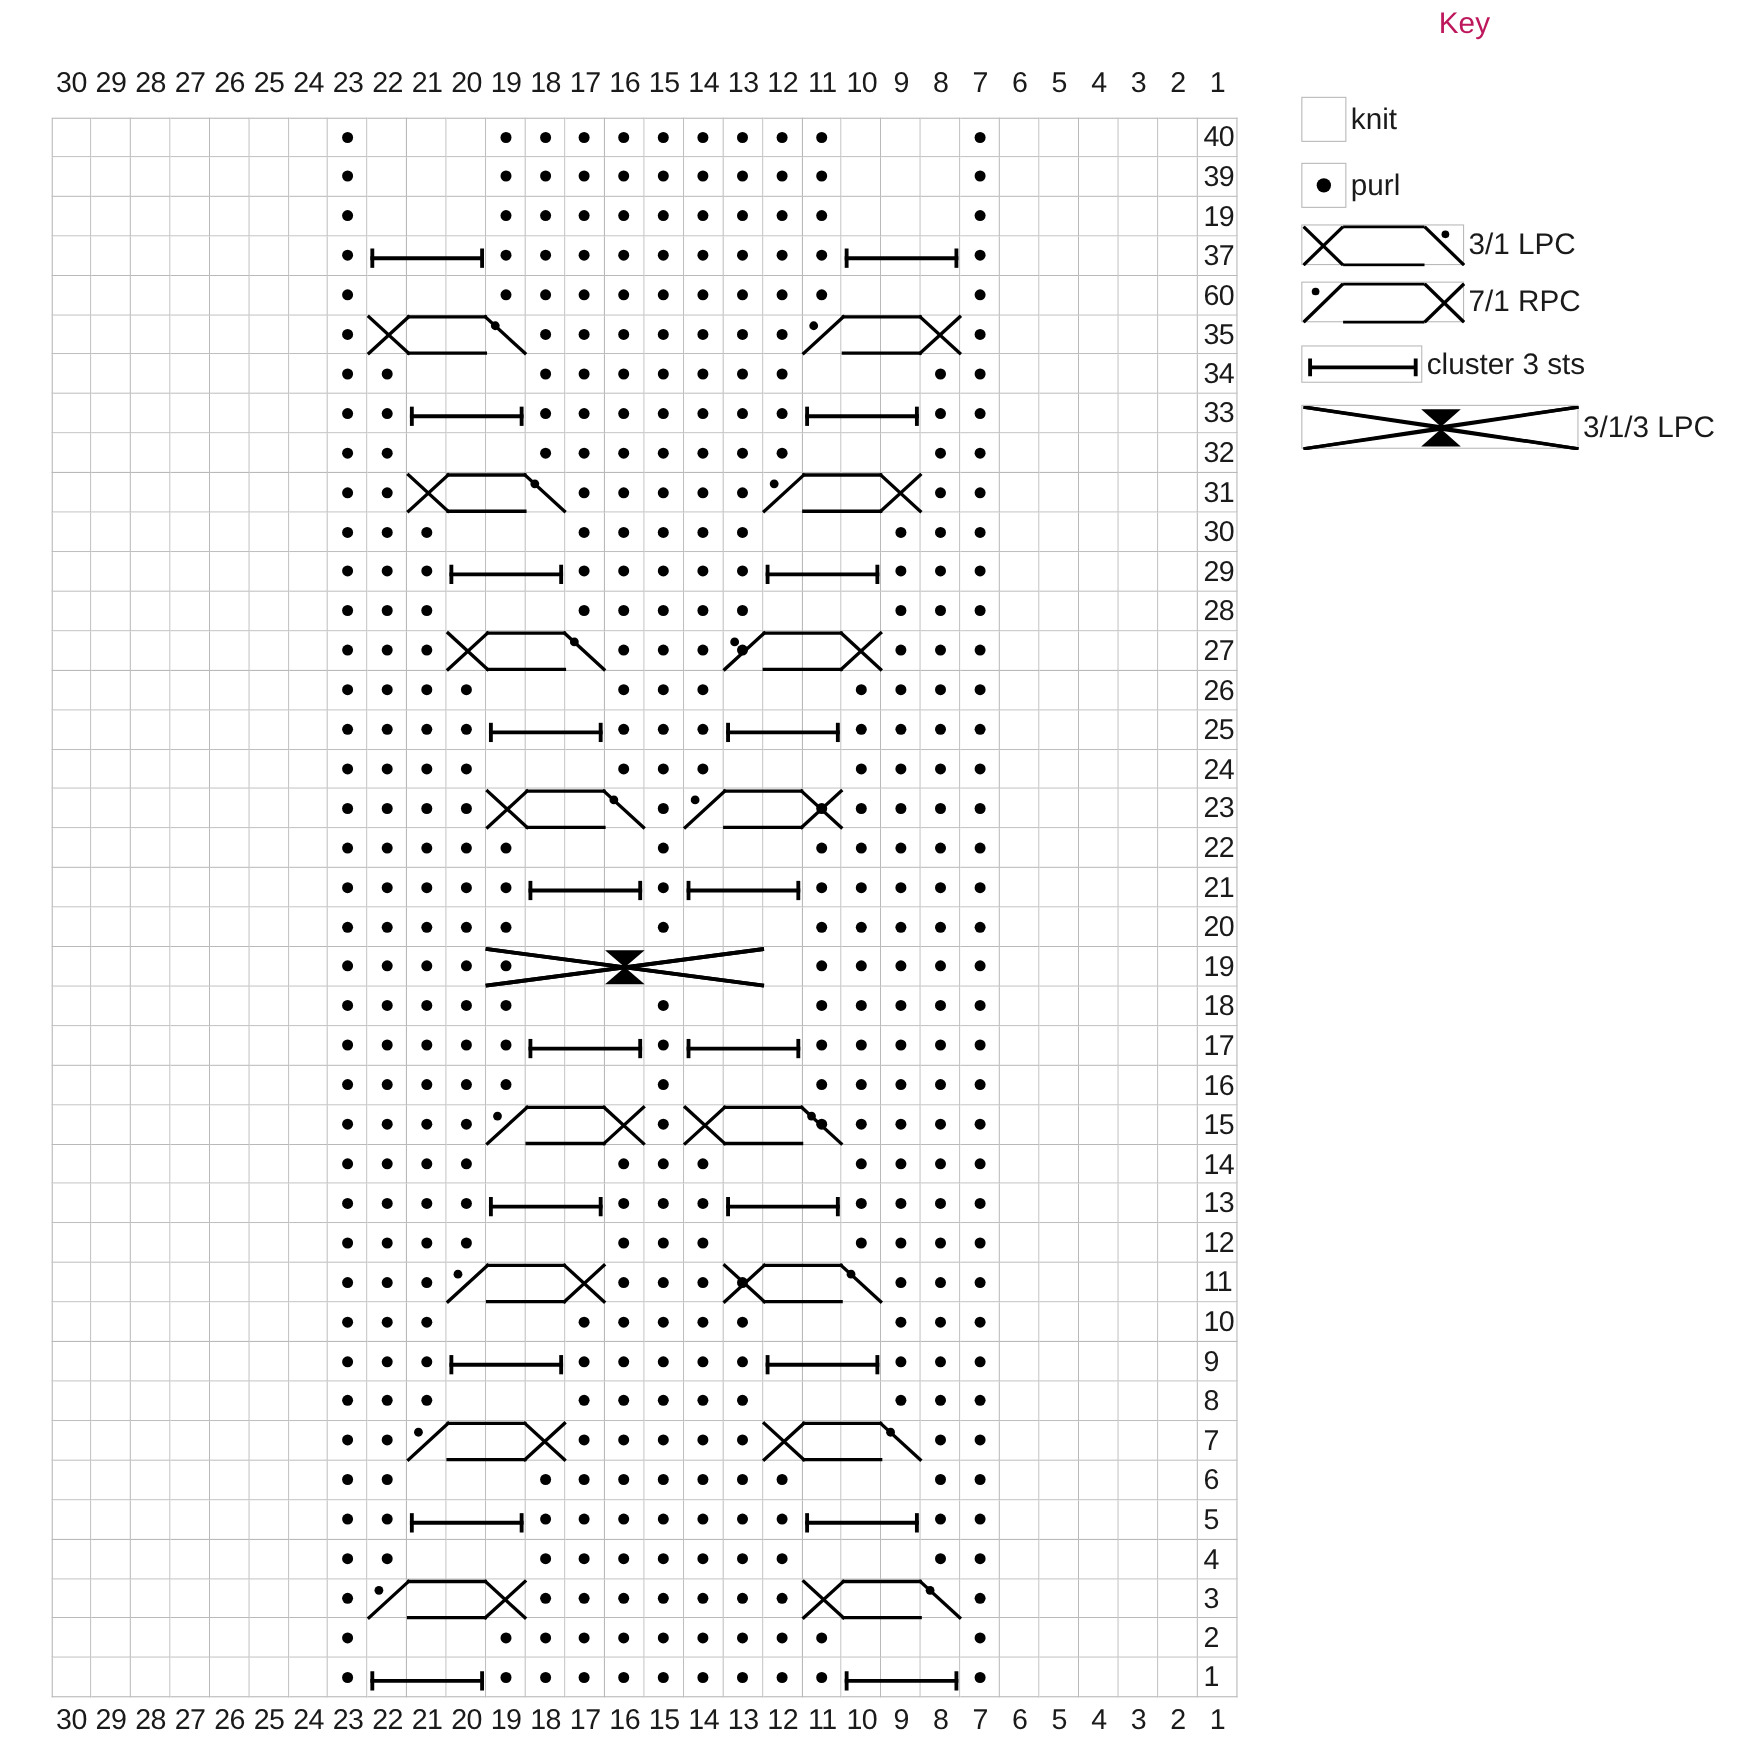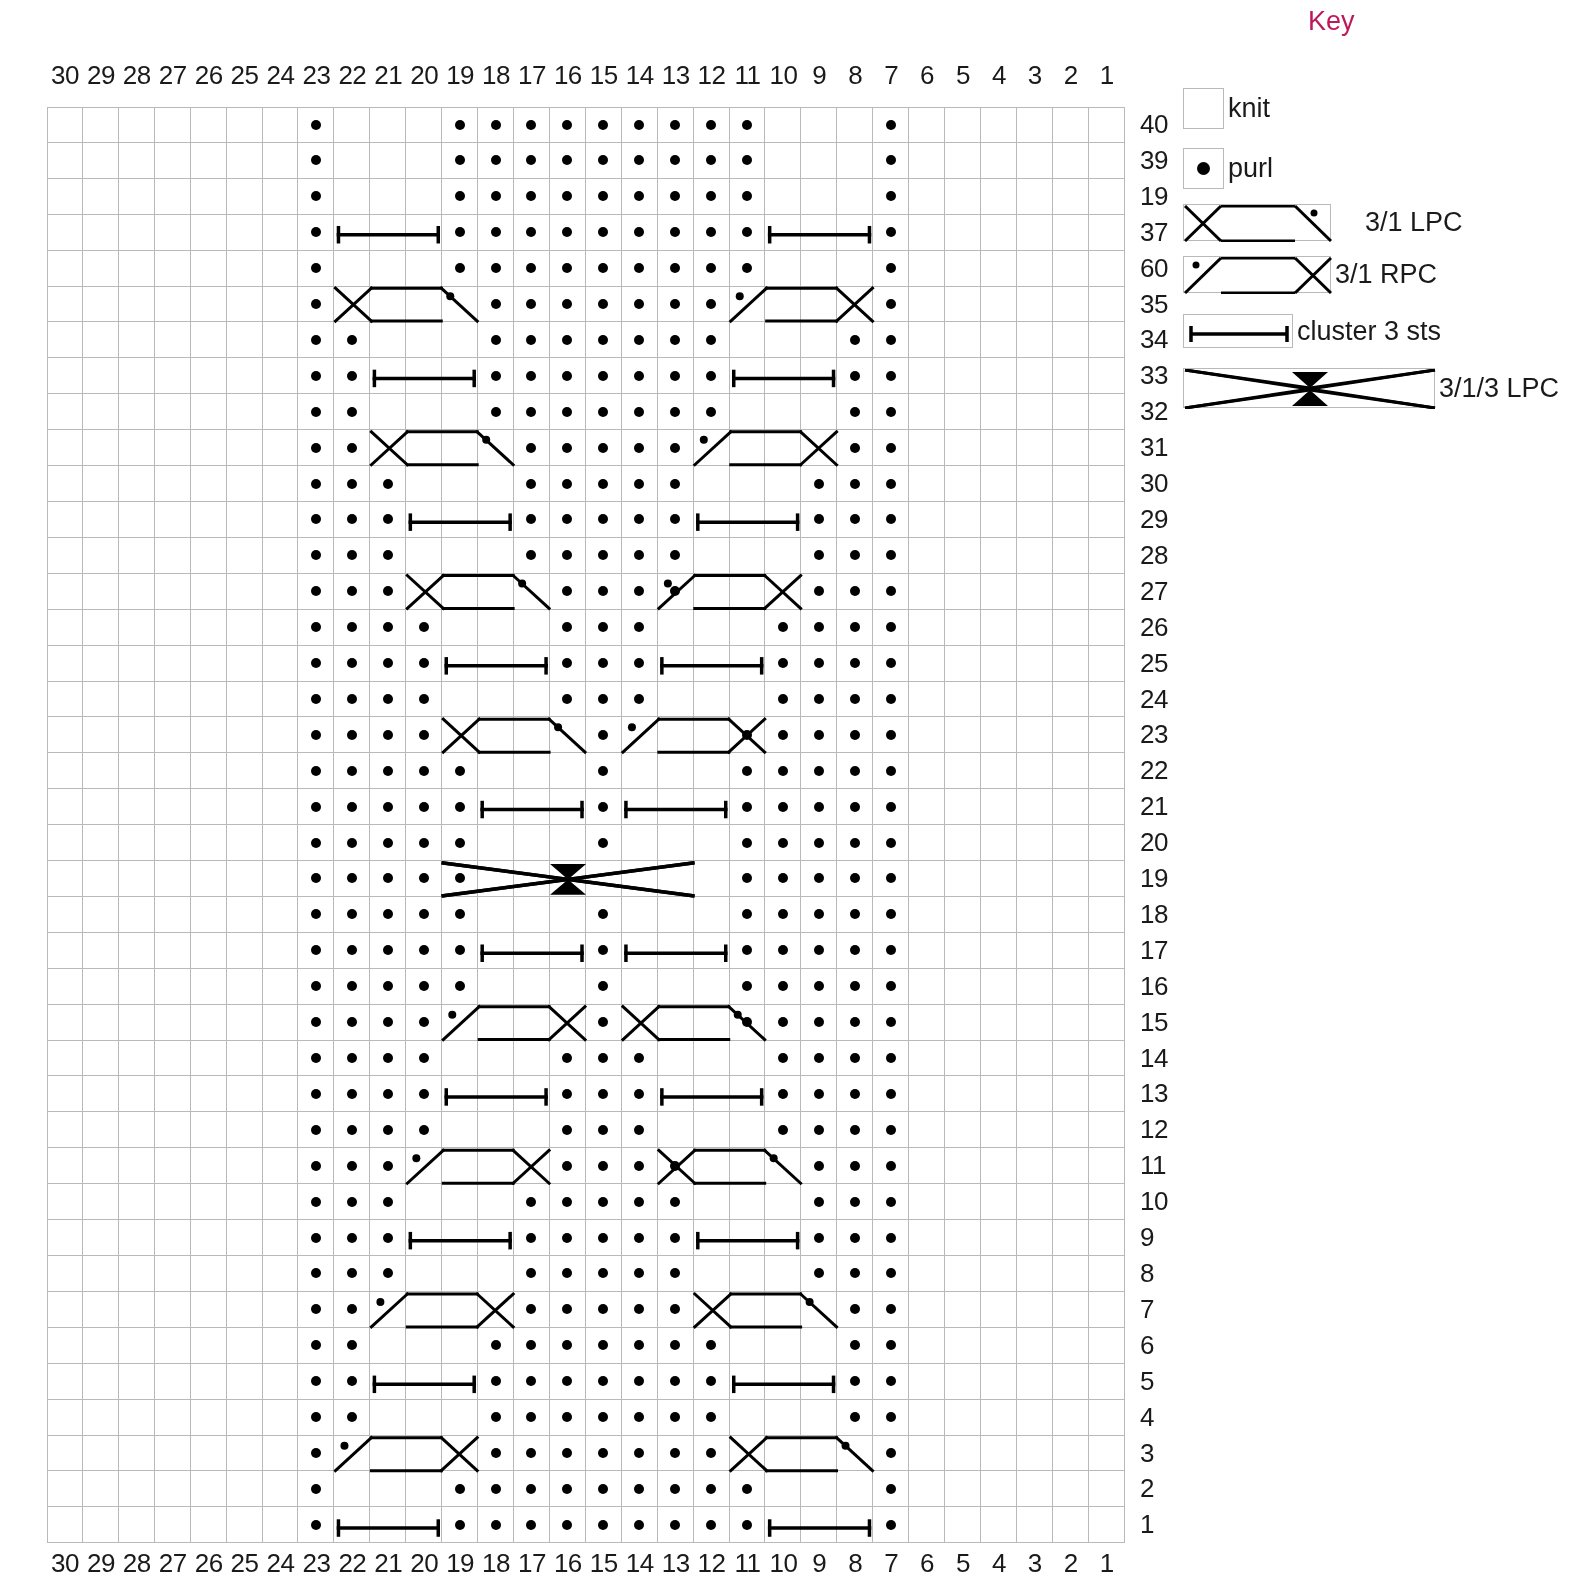--- a/index.html
+++ b/index.html
@@ -60,21 +60,21 @@
   .grid-row .cell:first-child { border-left: 1.5px solid #b9b9b9; }
   .grid-row:first-child .cell { border-top: 1.5px solid #b9b9b9; }
   .purl-dot {
     position: absolute;
     left: 50%; top: 50%;
     width: 10px; height: 10px;
     margin-left: -5px; margin-top: -5px;
     background: #000;
     border-radius: 50%;
   }
-  .row-num-layer { position: absolute; left: 1140px; top: 107px; width: 60px; }
+  .row-num-layer { position: absolute; left: 1094px; top: 107px; width: 60px; }
   .row-num {
     height: 35.92px;
     line-height: 35.92px;
     font-size: 26px;
     color: #1a1a1a;
     text-align: left;
     letter-spacing: -0.5px;
   }
   
   #overlay {
@@ -110,21 +110,21 @@
     flex: none;
   }
   .key-label {
     font-size: 27px;
     color: #1a1a1a;
     white-space: nowrap;
     margin-left: 4px;
   }
   .kr-knit  { left: 5px; top: 56px; }
   .kr-purl  { left: 5px; top: 116px; }
-  .kr-lpc   { left: 5px; top: 172px; gap: 30px; }
+  .kr-lpc   { left: 5px; top: 172px; }
   .kr-rpc   { left: 5px; top: 224px; }
   .kr-clus  { left: 5px; top: 282px; justify-content: space-between; }
   .kr-lpc3  { left: 5px; top: 336px; }
 </style>
 </head>
 <body>
 
 <div id="page">
 
   <div id="chart-area">
@@ -2654,21 +2654,21 @@
           <g stroke="#000" stroke-width="3" fill="none">
             <line x1="1" y1="36" x2="37" y2="1"></line>
             <line x1="37" y1="1" x2="111" y2="1"></line>
             <line x1="111" y1="1" x2="147" y2="36"></line>
             <line x1="111" y1="36" x2="147" y2="1"></line>
             <line x1="37" y1="36" x2="111" y2="36"></line>
           </g>
           <circle cx="12" cy="8" r="3.5" fill="#000"></circle>
         </svg>
       </div>
-      <div class="key-label">3/1 RPC</div>
+      <div class="key-label">7/1 RPC</div>
     </div>
 
     <div class="key-row kr-clus">
       <div class="key-swatch" style="width:110px;height:34px;">
         <svg width="110" height="34" viewBox="0 0 110 34" style="display:block;">
           <g stroke="#000" stroke-width="3.5" fill="none">
             <line x1="7" y1="19" x2="103" y2="19"></line>
             <line x1="7" y1="11" x2="7" y2="27"></line>
             <line x1="103" y1="11" x2="103" y2="27"></line>
           </g>

